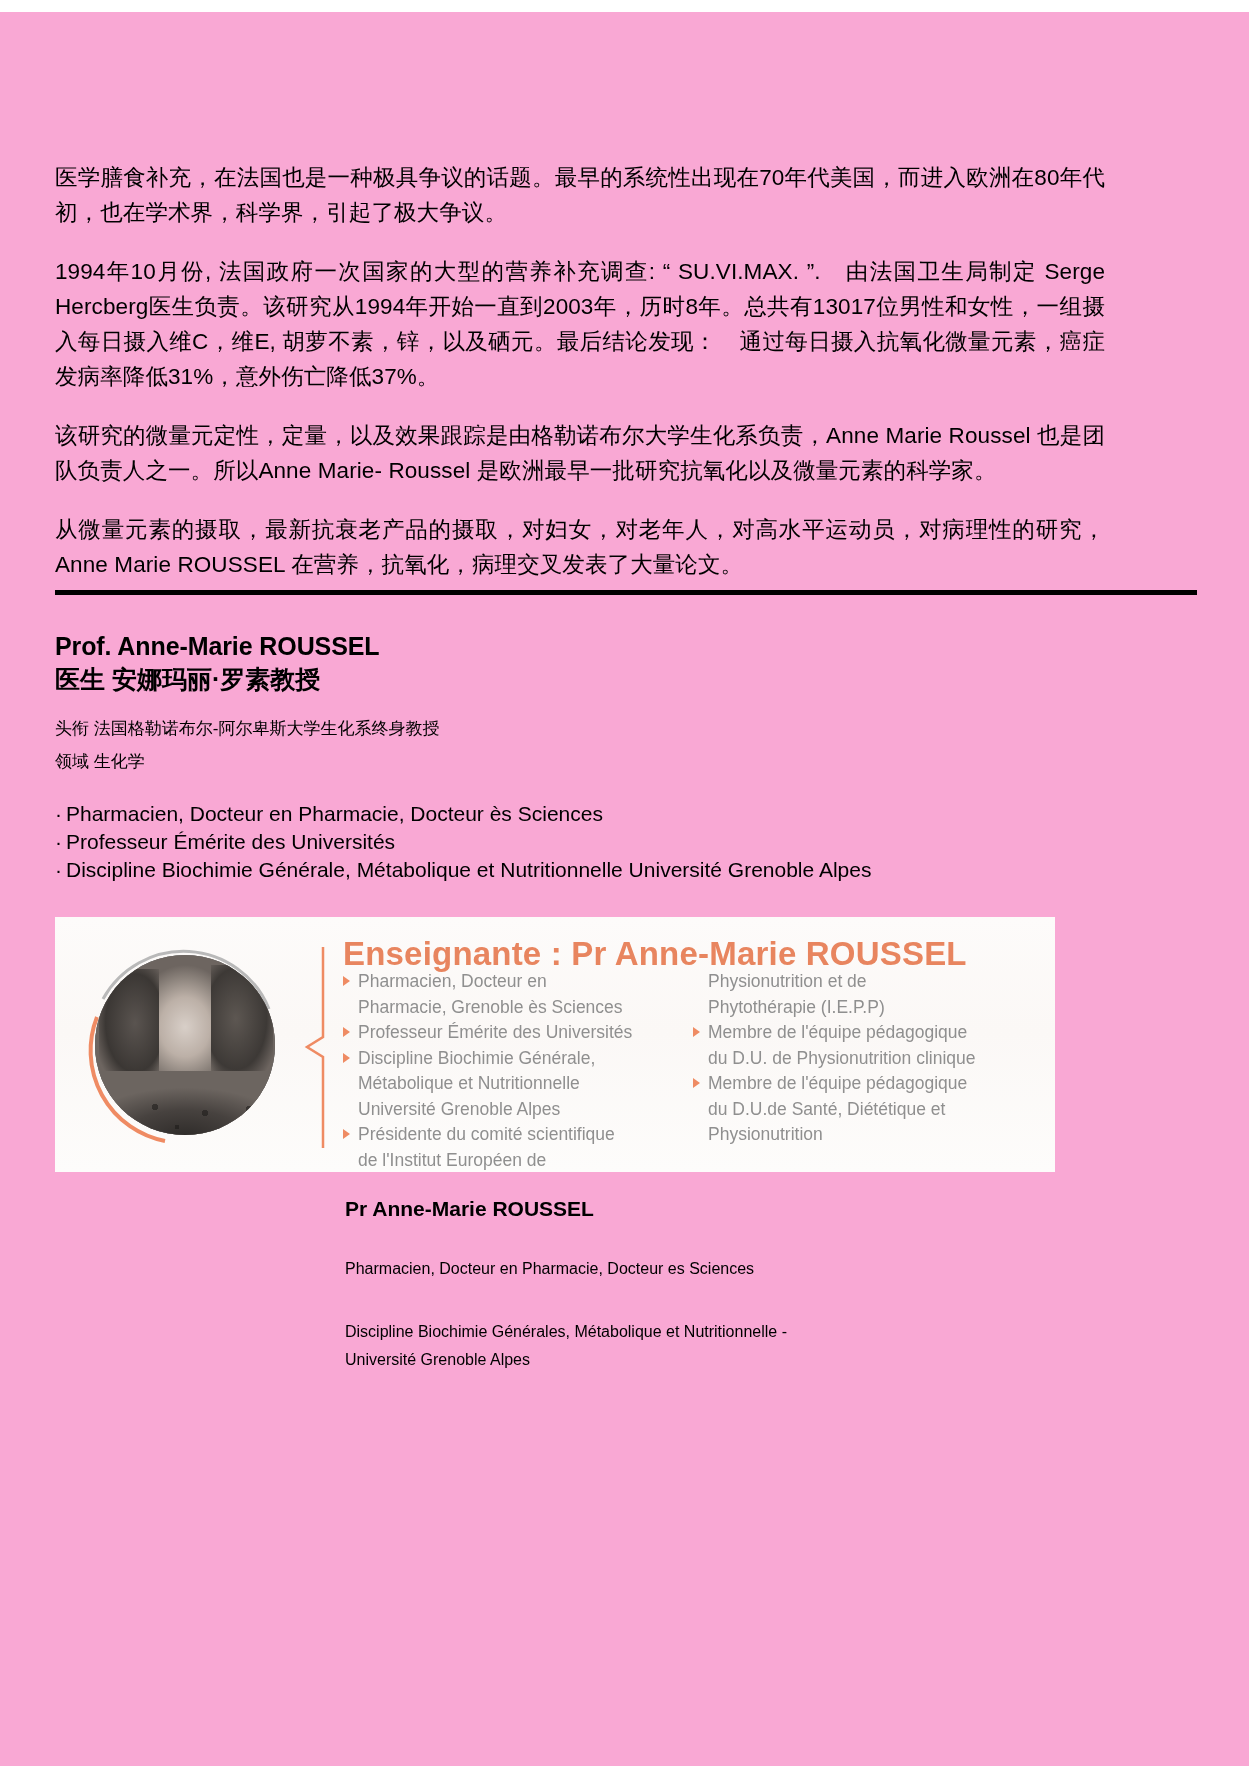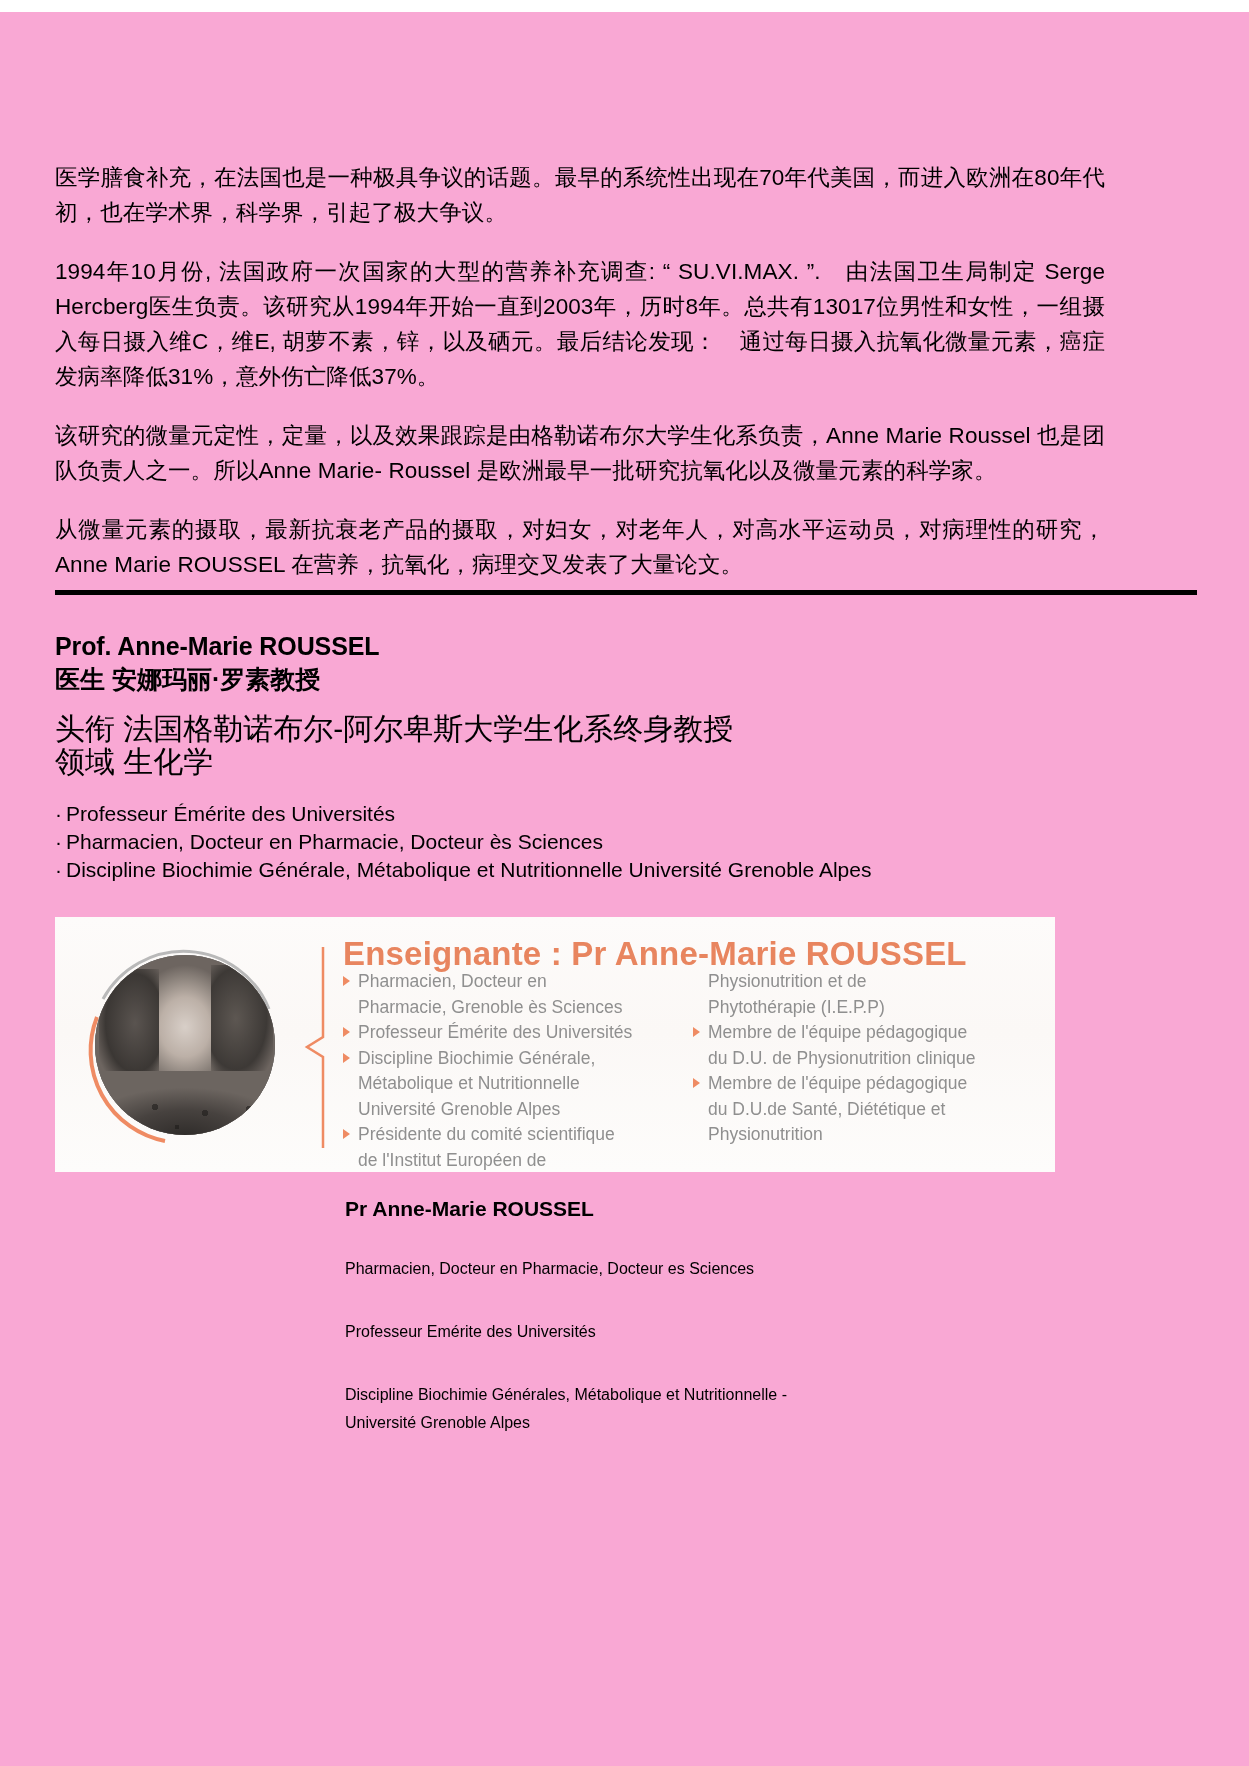--- a/index.html
+++ b/index.html
@@ -71,21 +71,21 @@
   }
 
   
   .meta-block {
     position: absolute;
     left: 55px;
     top: 700px;
     width: 1050px;
   }
   .meta-row {
-    font-size: 30px;
+    font-size: 17px;
     line-height: 33px;
     margin: 0;
   }
 
   
   .fr-bullets {
     position: absolute;
     left: 55px;
     top: 788px;
     width: 1050px;
@@ -249,24 +249,24 @@
     <div class="name-cn">医生 安娜玛丽·罗素教授</div>
   </div>
 
   <div class="meta-block">
     <p class="meta-row">头衔  法国格勒诺布尔-阿尔卑斯大学生化系终身教授</p>
     <p class="meta-row">领域  生化学</p>
   </div>
 
   <div class="fr-bullets">
     <p class="fr-bullet">
-      <span class="dot">·</span><span>Professeur Émérite des Universités</span>
+      <span class="dot">·</span><span>Pharmacien, Docteur en Pharmacie, Docteur ès Sciences</span>
     </p>
     <p class="fr-bullet">
-      <span class="dot">·</span><span>Pharmacien, Docteur en Pharmacie, Docteur ès Sciences</span>
+      <span class="dot">·</span><span>Professeur Émérite des Universités</span>
     </p>
     <p class="fr-bullet">
       <span class="dot">·</span><span>Discipline Biochimie Générale, Métabolique et Nutritionnelle Université Grenoble Alpes</span>
     </p>
   </div>
 
   <div class="slide">
 
     <div class="slide-photo-wrap">
       <svg class="photo-arc" viewBox="0 0 215 215">
@@ -334,18 +334,17 @@
         <p class="sl-cont">du D.U.de Santé, Diététique et</p>
         <p class="sl-cont">Physionutrition</p>
       </div>
 
     </div>
   </div>
 
   <div class="caption">
     <p class="cap-title">Pr Anne-Marie ROUSSEL</p>
     <p class="cap-line">Pharmacien, Docteur en Pharmacie, Docteur es Sciences</p>
-    <p class="cap-line">Professeur Emérite des Universités</p>
     <p class="cap-line" style="white-space:pre-line">Discipline Biochimie Générales, Métabolique et Nutritionnelle -
 Université Grenoble Alpes</p>
   </div>
 
 </div>
 
 </body></html>

